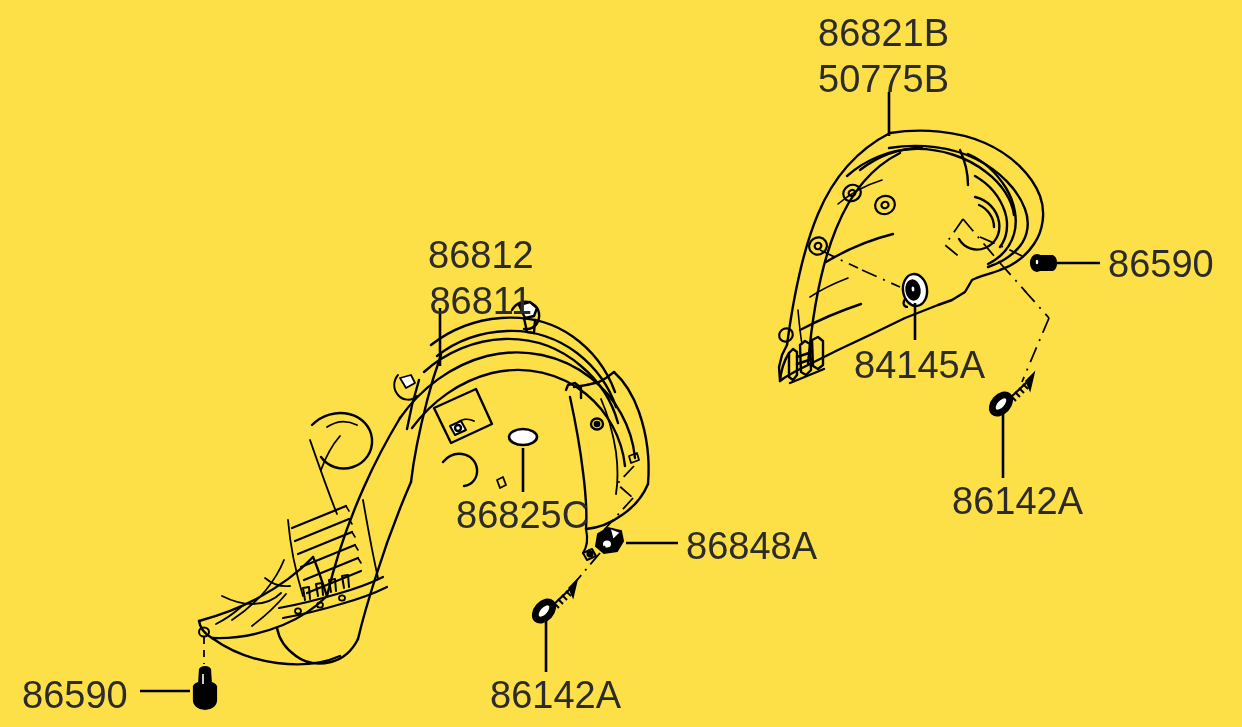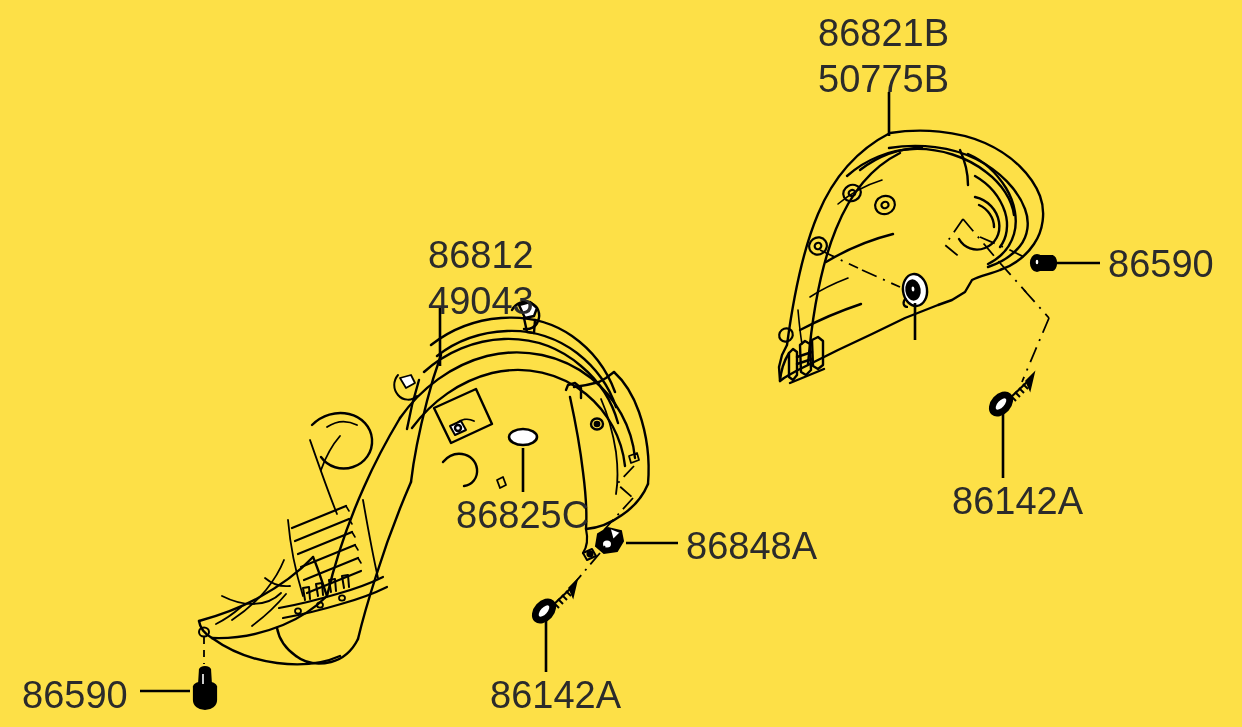--- a/index.html
+++ b/index.html
@@ -308,25 +308,26 @@
 
   </svg>
 
   <div class="part-label label-stack" style="left:818px; top:10px;">
     <div>86821B</div>
     <div>50775B</div>
   </div>
 
   <div class="part-label label-stack" style="left:388px; top:232px;margin-left:40px;">
     <div>86812</div>
-    <div>49043</div>
+    <div>86811</div>
   </div>
 
   <div class="part-label" style="left:1108px; top:241px;">86590</div>
 
+  <div class="part-label" style="left:854px; top:342px;">84145A</div>
 
   <div class="part-label label-stack" style="left:952px; top:478px;">
     <div>86142A</div>
   </div>
 
   <div class="part-label" style="left:456px; top:492px;">86825C</div>
 
   <div class="part-label" style="left:686px; top:523px;">86848A</div>
 
   <div class="part-label" style="left:490px; top:672px;">86142A</div>

